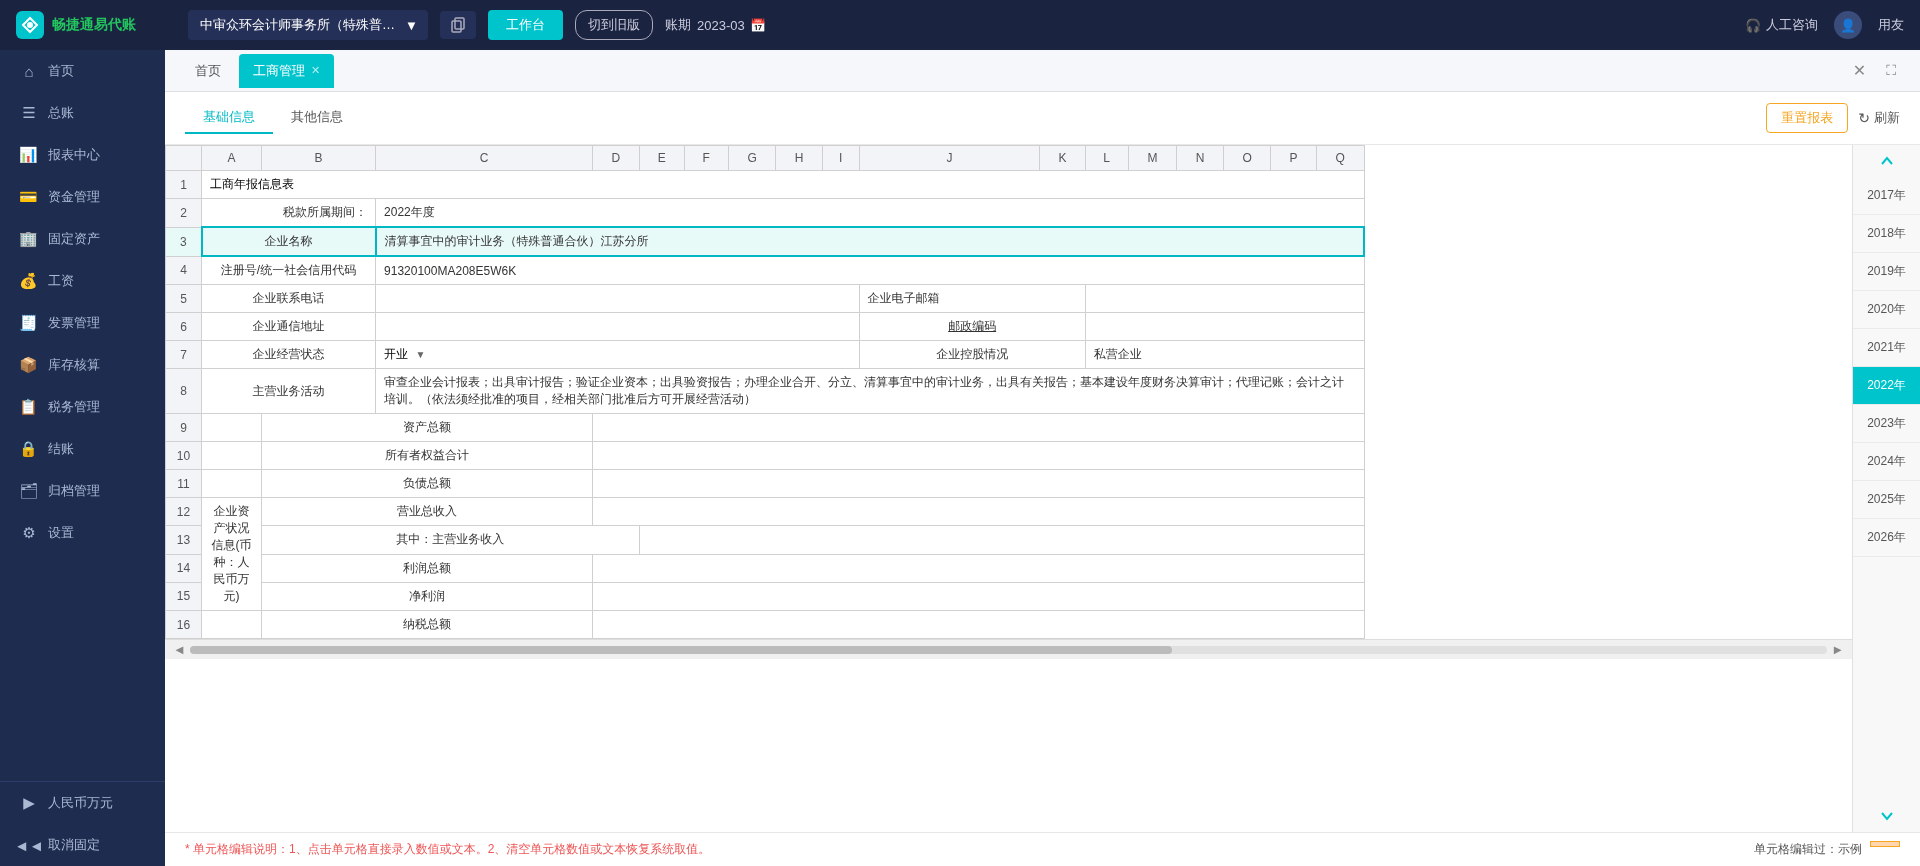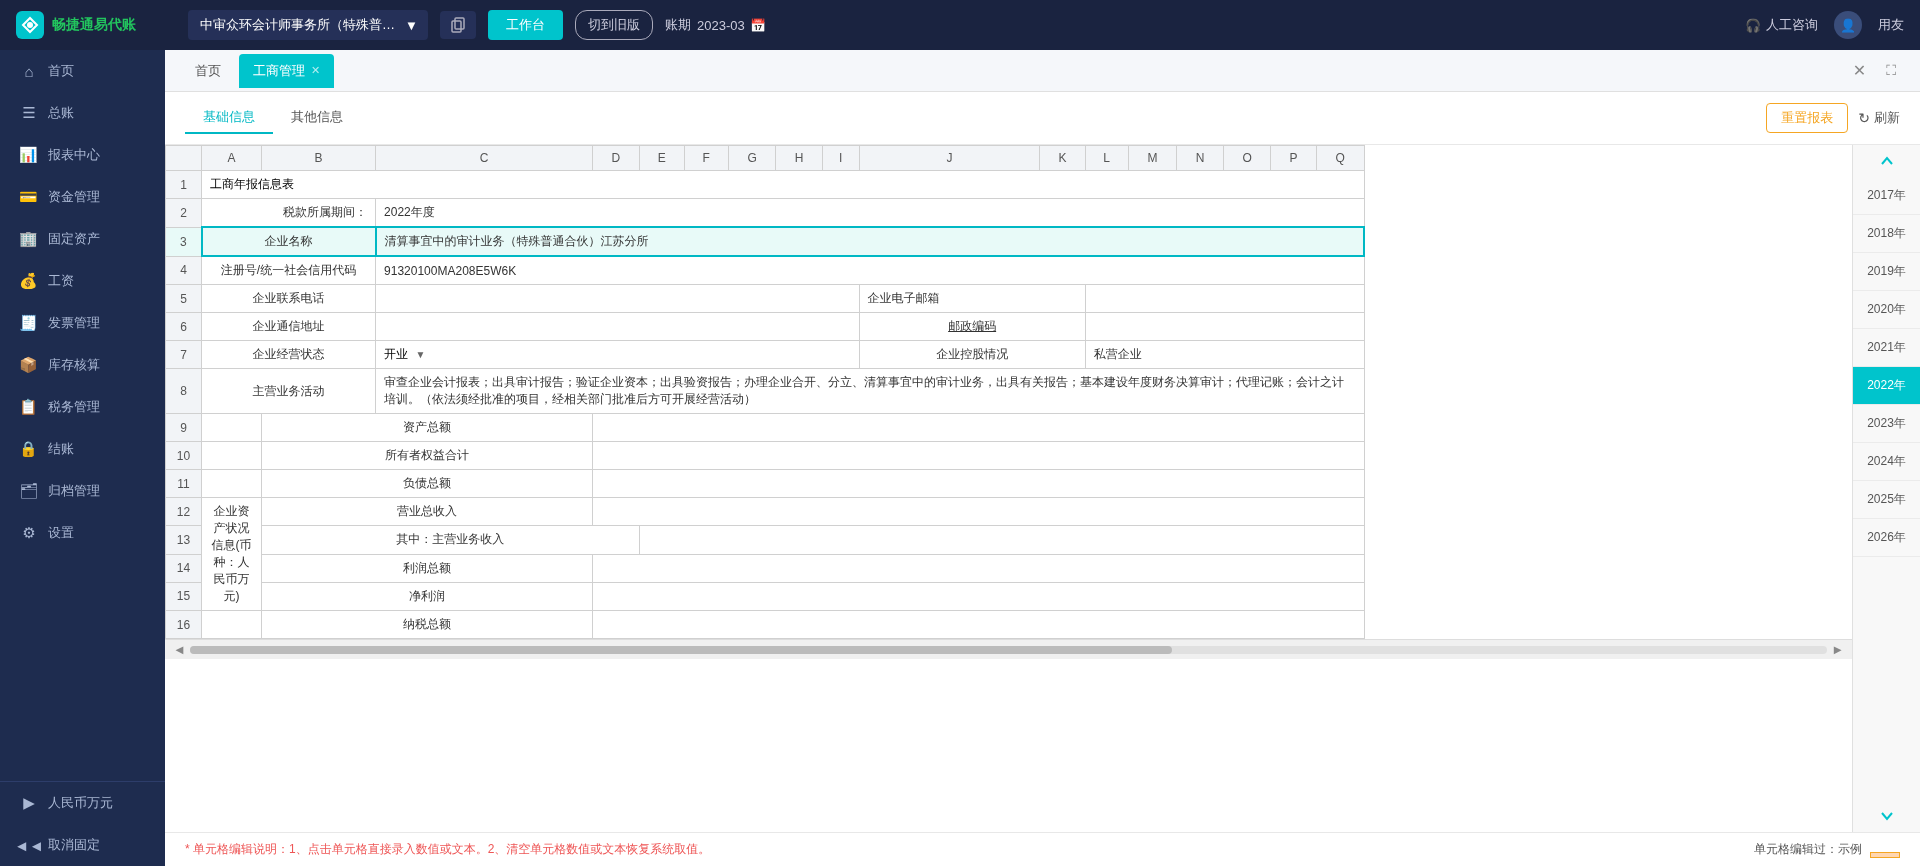--- a/index.html
+++ b/index.html
@@ -75,21 +75,21 @@
     .sheet-table .col-header { background: #f2f4f7; text-align: center; font-weight: normal; color: #555; height: 24px; }
     .sheet-table .row-num { background: #f2f4f7; text-align: center; color: #555; min-width: 36px; }
     .sheet-table .highlighted { background: #e8faf8; border: 2px solid #00b8c4; }
     .cell-label { text-align: center; color: #333; }
     .cell-value { color: #333; }
     .dropdown-cell { position: relative; }
     .dropdown-arrow { color: #666; font-size: 10px; margin-left: 4px; }
 
     
     .bottom-bar { display: flex; align-items: center; justify-content: space-between; padding: 8px 20px; background: #fff; border-top: 1px solid #e8e8e8; font-size: 12px; color: #e55; }
-    .bottom-right { color: #555; display: flex; align-items: flex-end; gap: 8px; font-family: Liberation Mono, monospace; }
+    .bottom-right { color: #555; display: flex; align-items: flex-start; gap: 8px; font-family: Liberation Mono, monospace; }
     .cell-edited-sample { background: #ffd6b0; padding: 2px 14px; border: 1px solid #f5a623; }
   </style>
 </head>
 <body>
 
 <div class="top-header">
   <div class="logo-area">
     <div class="logo-icon">
       <svg width="18" height="18" viewBox="0 0 18 18">
           <path d="M2 9 L9 2 L16 9 L9 16 Z" fill="none" stroke="#fff" stroke-width="2"></path>

